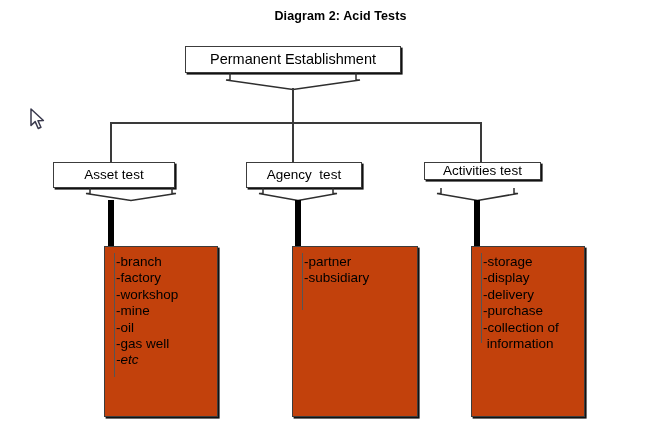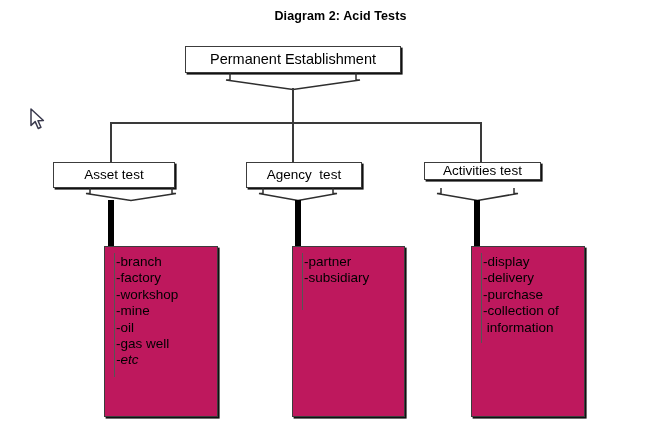--- a/index.html
+++ b/index.html
@@ -66,26 +66,26 @@
   #root-box .node-label { font-size: 14.5px; }
 
   #test-box-0 { left: 53px;  top: 162px; width: 122px; height: 26px; text-align: center; }
   #test-box-1 { left: 246px; top: 162px; width: 116px; height: 26px; }
   #test-box-2 { left: 424px; top: 162px; width: 117px; height: 18px; }
 
   
   .list-box {
     position: absolute;
     box-sizing: border-box;
-    background: #be185d;
+    background: #c2410c;
     border: 1.4px solid #3c3c3c;
     box-shadow: 1.6px 1.6px 0 0 #111;
   }
   #list-box-0 { left: 104px; top: 246px; width: 114px; height: 171px; }
-  #list-box-1 { left: 292px; top: 246px; width: 113px; height: 171px; }
+  #list-box-1 { left: 292px; top: 246px; width: 126px; height: 171px; }
   #list-box-2 { left: 471px; top: 246px; width: 114px; height: 171px; }
 
   .list-inner {
     position: absolute;
     left: 11px;
     top: 7px;
     right: 4px;
   }
   .list-item {
     font-size: 13.5px;
@@ -208,20 +208,21 @@
     <div class="caret-line" style="height:57px;"></div>
     <div class="list-inner">
       <div class="list-item">-partner</div>
       <div class="list-item">-subsidiary</div>
     </div>
   </div>
 
   <div class="list-box" id="list-box-2">
     <div class="caret-line" style="height:90px;"></div>
     <div class="list-inner">
+      <div class="list-item">-storage</div>
       <div class="list-item">-display</div>
       <div class="list-item">-delivery</div>
       <div class="list-item">-purchase</div>
       <div class="list-item">-collection of</div>
       <div class="list-item"> information</div>
     </div>
   </div>
 
   <div id="mouse-cursor">
     <svg width="16" height="24" viewBox="0 0 16 24">

